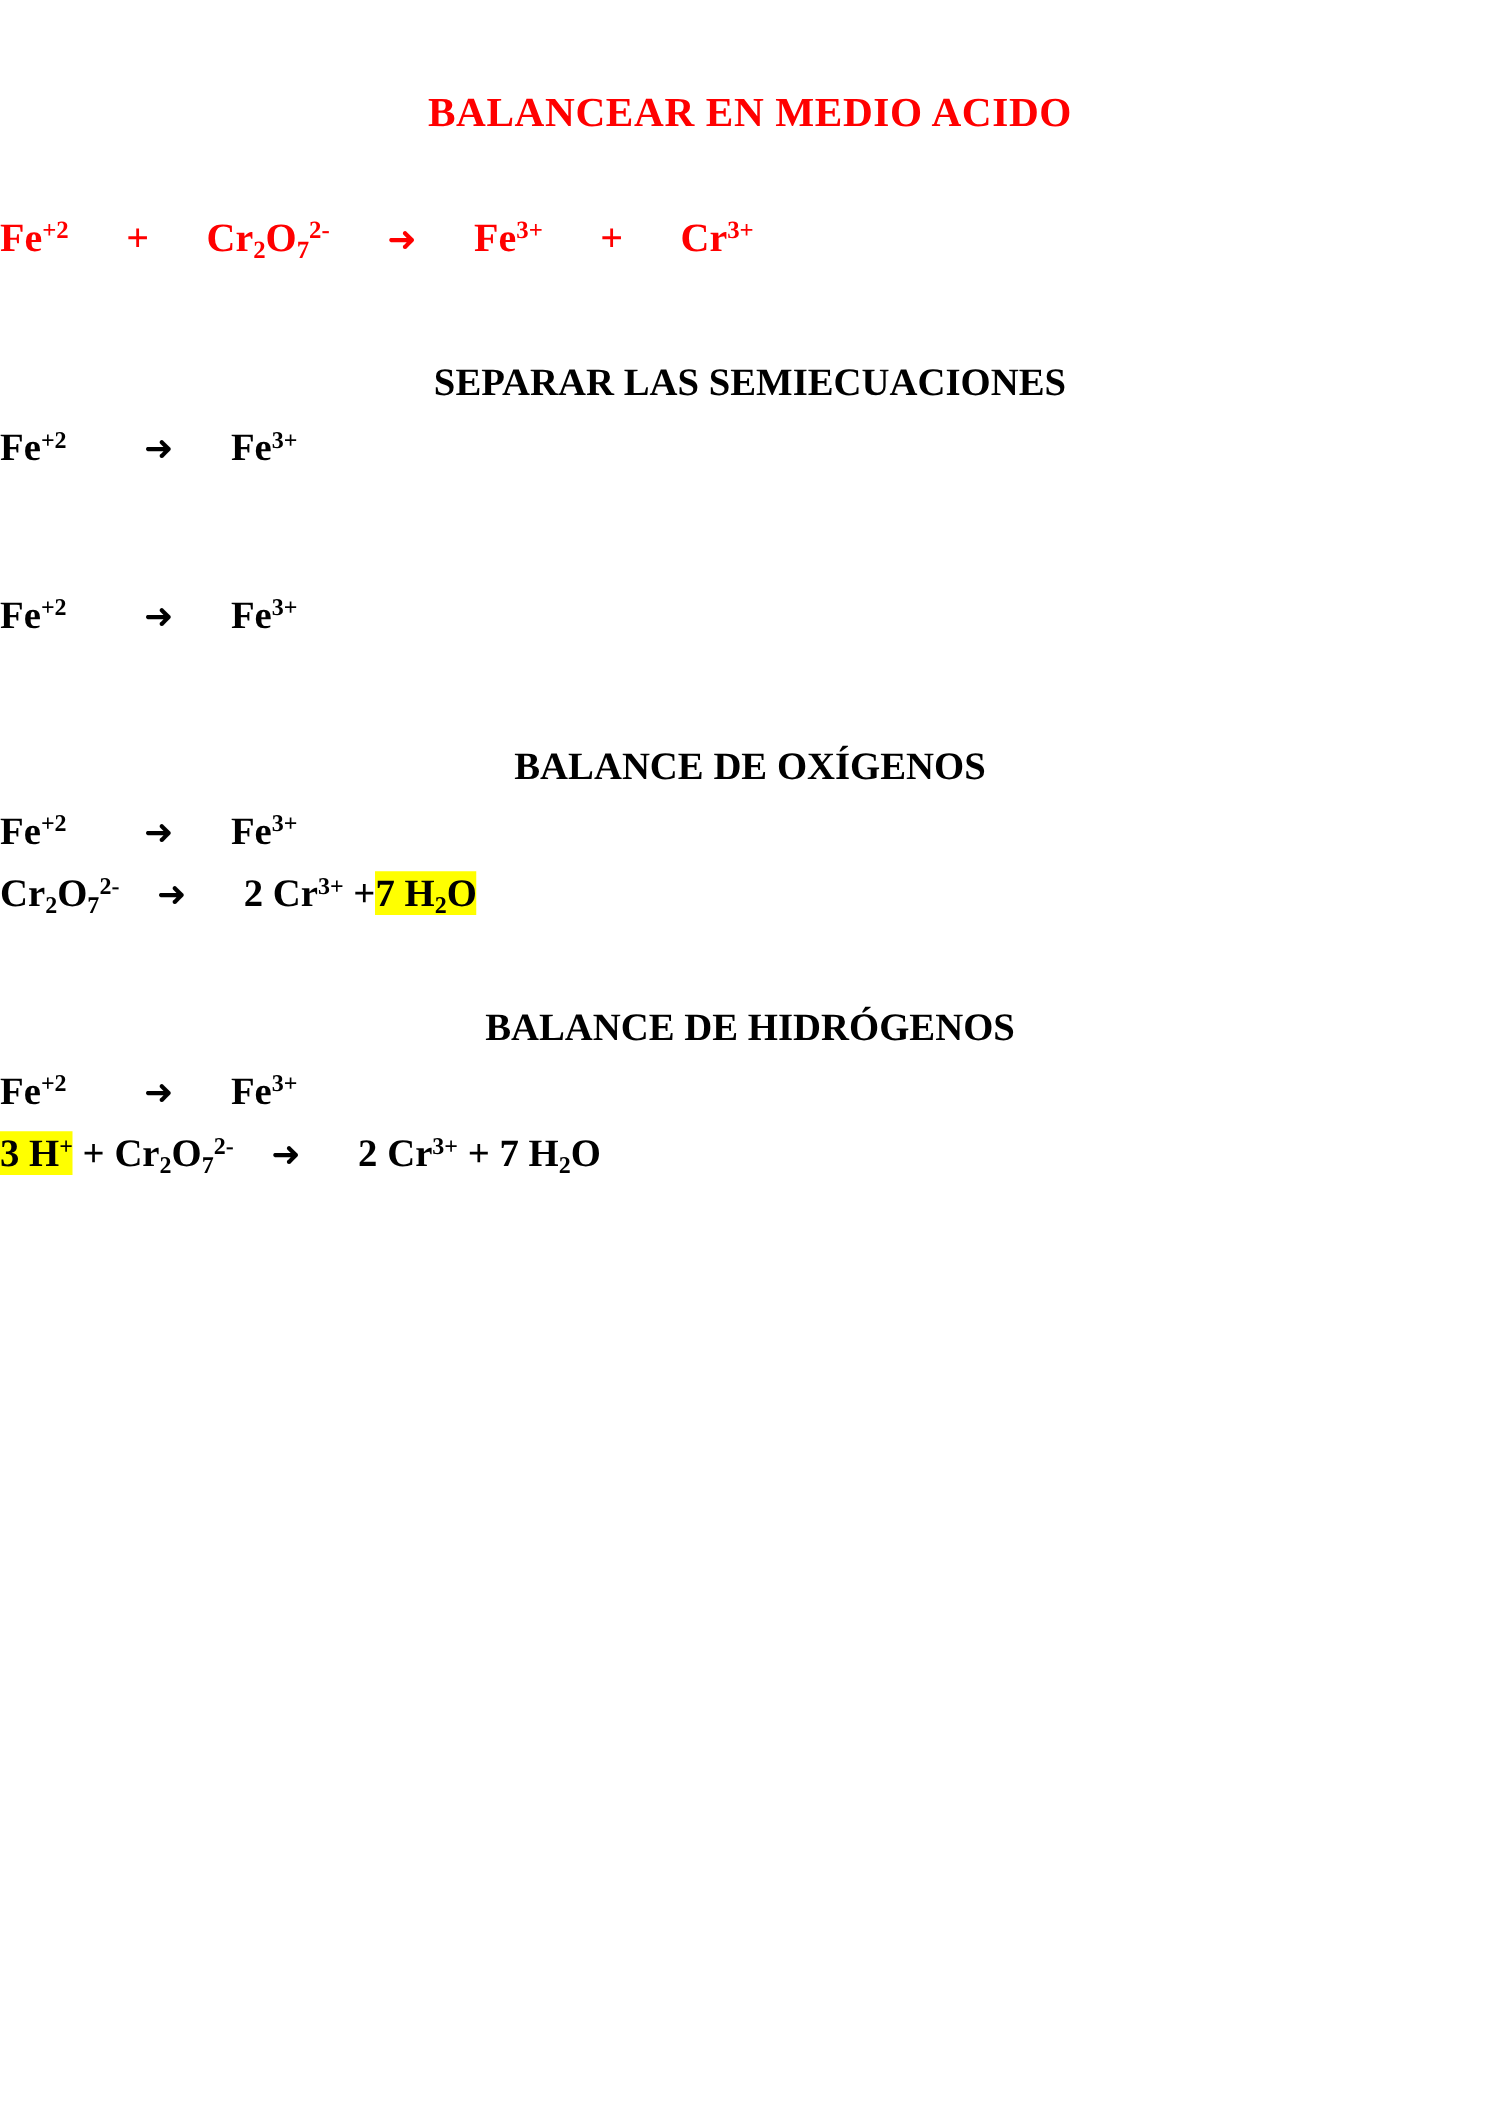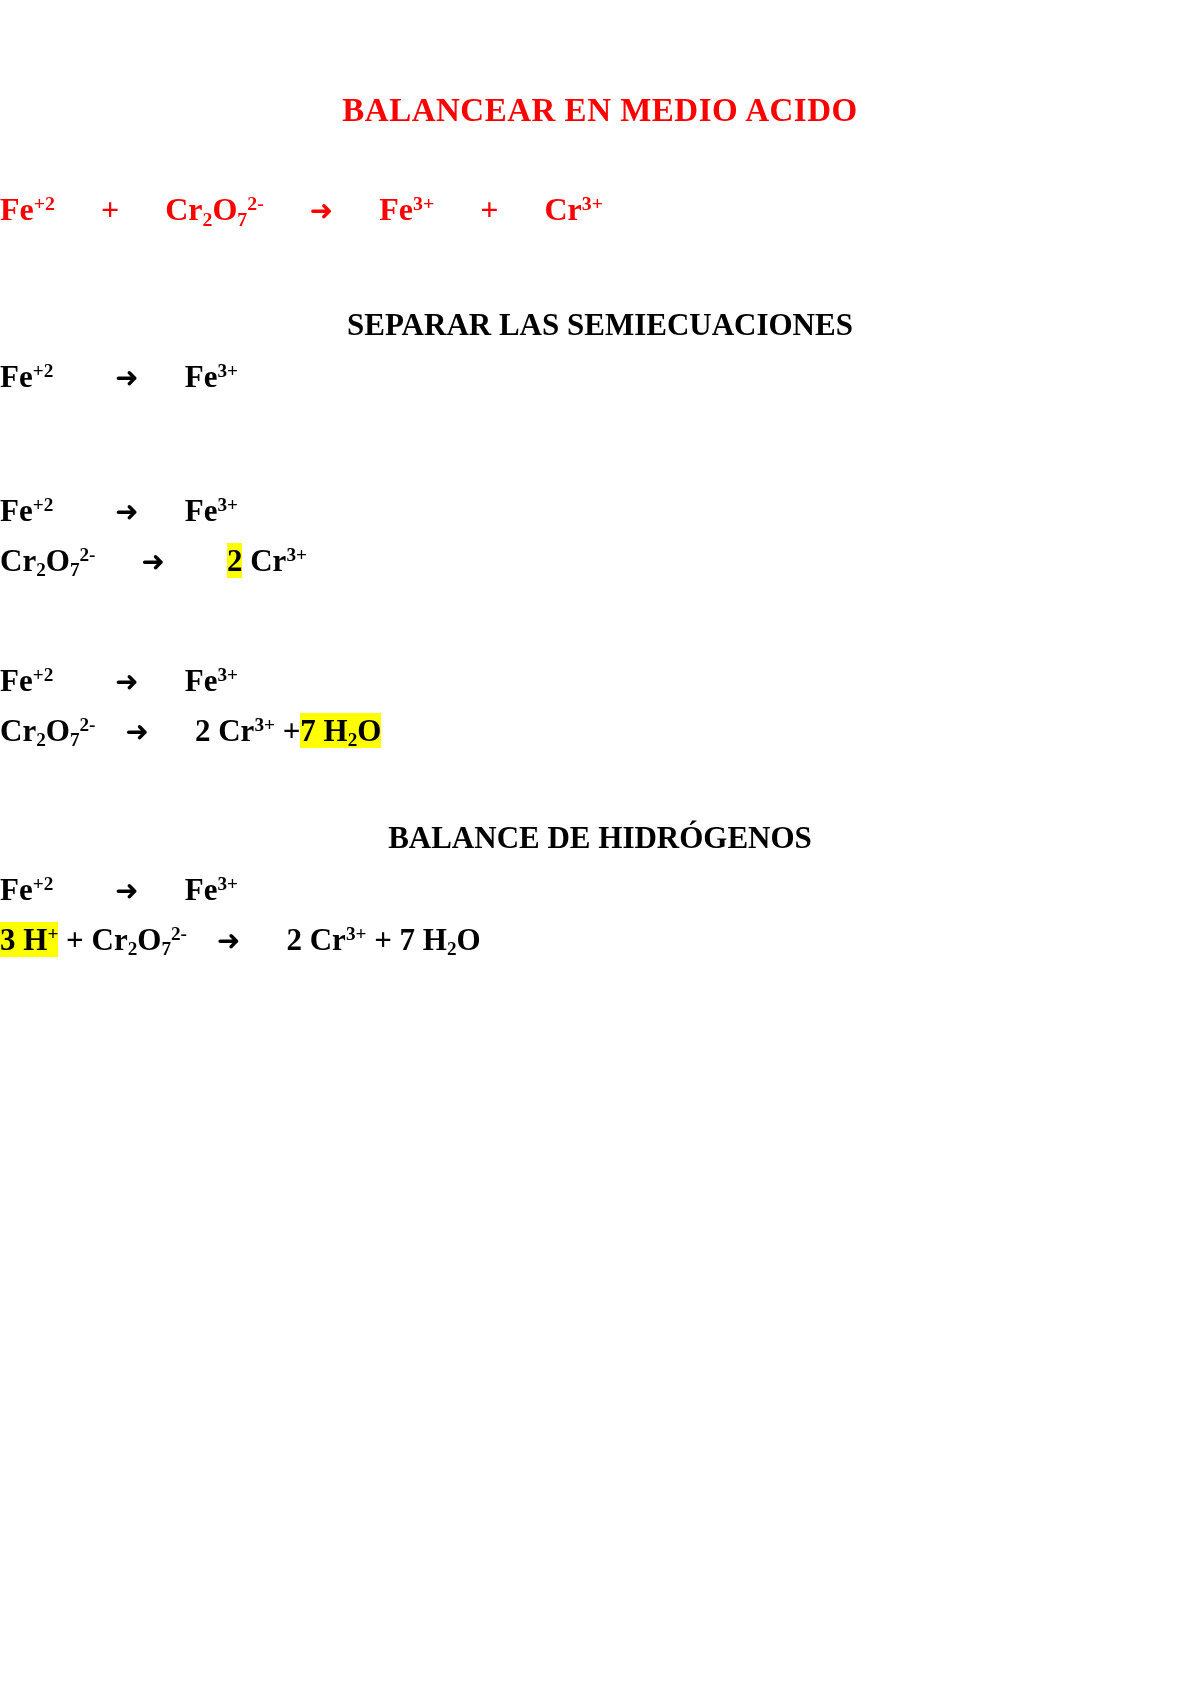--- a/index.html
+++ b/index.html
@@ -19,21 +19,21 @@
     width: 1200px;
     height: 1696px;
     box-sizing: border-box;
     padding: 0;
   }
   .title {
     text-align: center;
     font-weight: bold;
     font-size: 33px;
     letter-spacing: 0.5px;
-    margin-top: 92px;
+    margin-top: 73px;
   }
   .red {
     color: #ff0000;
   }
   .eq {
     font-weight: bold;
     font-size: 31px;
     white-space: nowrap;
   }
   .eq.red {
@@ -95,26 +95,24 @@
   </div>
   <div class="gap-eq"></div>
 
   <div class="sp-4"></div>
 
   <div class="gap-eq"></div>
   <div class="eq">
     <span><span>Fe</span><sup>+2</sup></span><span class="w-sp-xl"></span><span class="arrow">➜</span><span class="w-sp-l"></span><span><span>Fe</span><sup>3+</sup></span>
   </div>
   <div class="gap-eq"></div>
-  <div class="eq">
-    <span><span>Cr</span><sub>2</sub><span>O</span><sub>7</sub><sup>2-</sup></span><span class="w-sp-l"></span><span class="arrow">➜</span><span class="w-sp-xl"></span><span class="hl">2</span> <span><span>Cr</span><sup>3+</sup></span>
-  </div>
 
   <div class="sp-4"></div>
 
+  <div class="section-head">BALANCE DE OXÍGENOS</div>
   <div class="gap-eq"></div>
   <div class="eq">
     <span><span>Fe</span><sup>+2</sup></span><span class="w-sp-xl"></span><span class="arrow">➜</span><span class="w-sp-l"></span><span><span>Fe</span><sup>3+</sup></span>
   </div>
   <div class="gap-eq"></div>
   <div class="eq">
     <span><span>Cr</span><sub>2</sub><span>O</span><sub>7</sub><sup>2-</sup></span><span class="w-sp"></span><span class="arrow">➜</span><span class="w-sp-l"></span><span>2</span> <span><span>Cr</span><sup>3+</sup></span> <span>+</span><span class="hl"><span>7</span> <span>H</span><sub>2</sub><span>O</span></span>
   </div>
 
   <div class="sp-4"></div>

